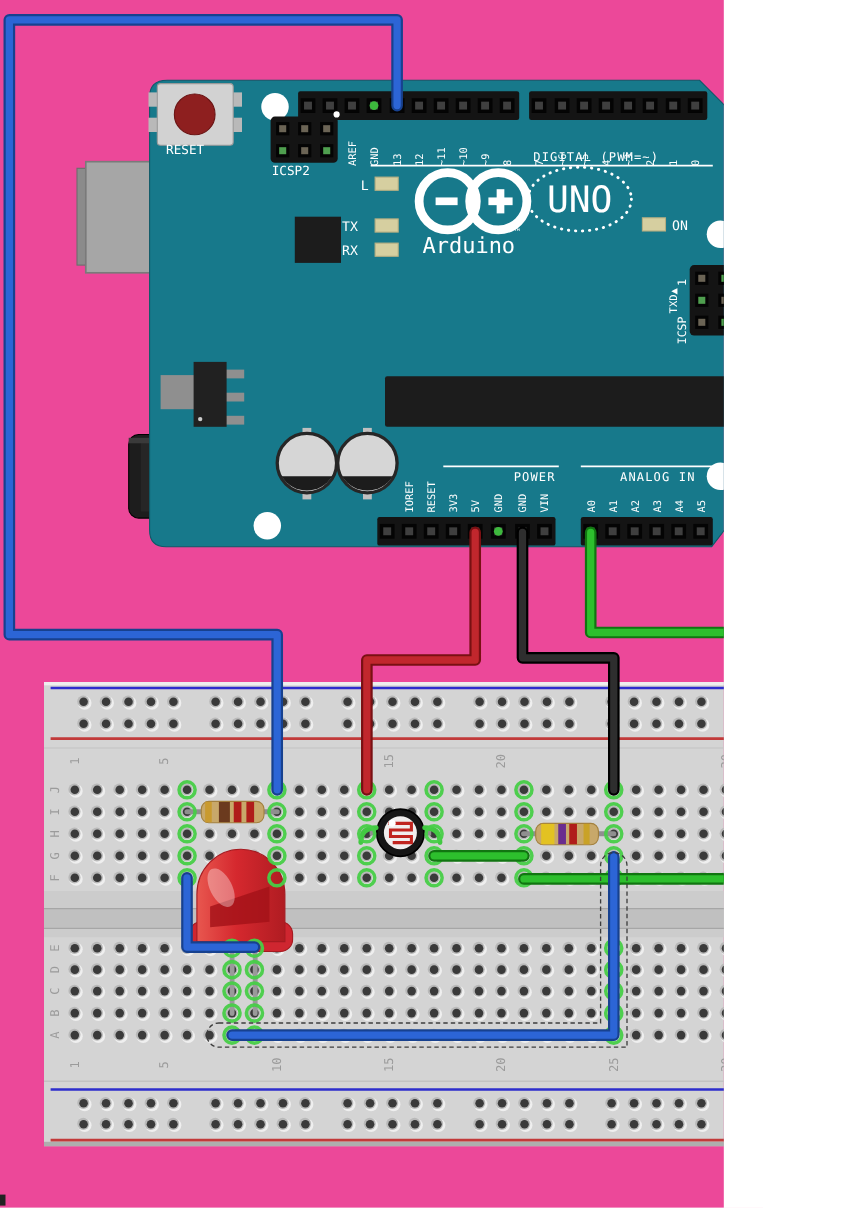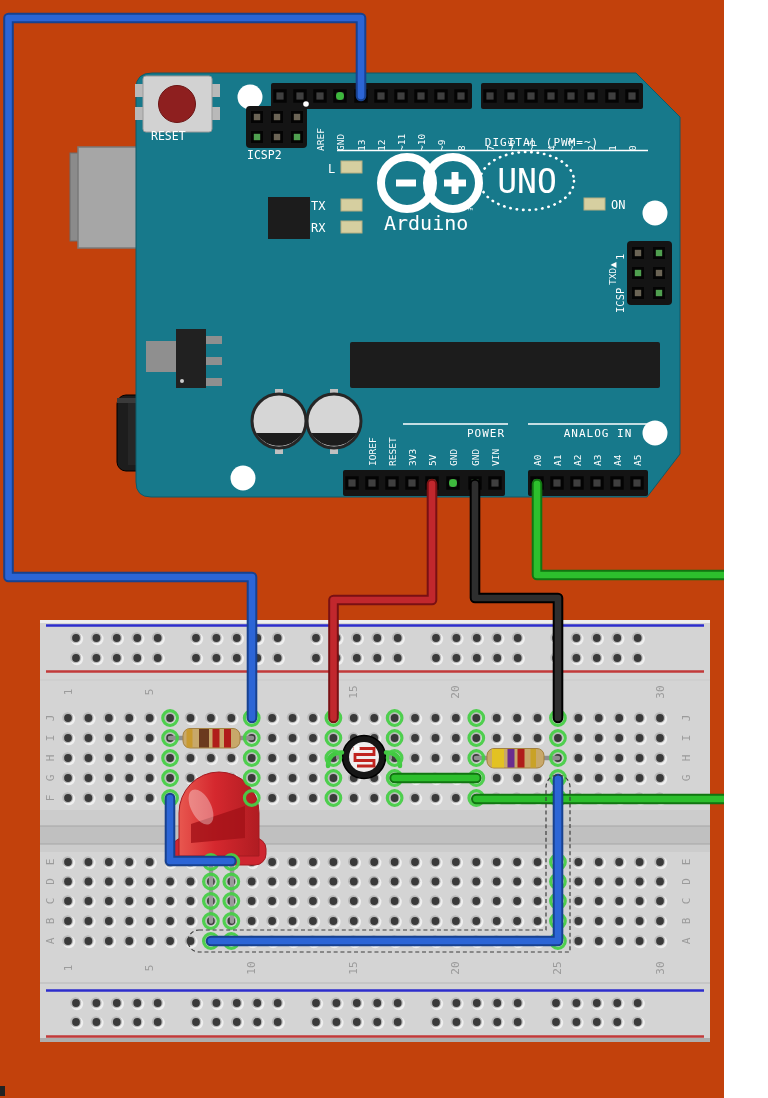--- a/index.html
+++ b/index.html
@@ -1,16 +1,16 @@
 <!DOCTYPE html>
 <html><head>
 <meta charset="utf-8">
 <style>
   html,body{margin:0;padding:0;background:#ffffff;}
-  .stage{width:724px;height:1098px;position:relative;background:#c2410c;overflow:hidden;}
+  .stage{width:658px;height:1098px;position:relative;background:#ec4899;overflow:hidden;}
   svg text{font-family:"DejaVu Sans Mono", monospace;}
   .wlab{fill:#ffffff;}
   .blab{fill:#9b9b9b;}
 </style>
 </head>
 <body>
 
 <div class="stage">
 <svg width="768" height="1098" viewBox="0 0 768 1098">
 

